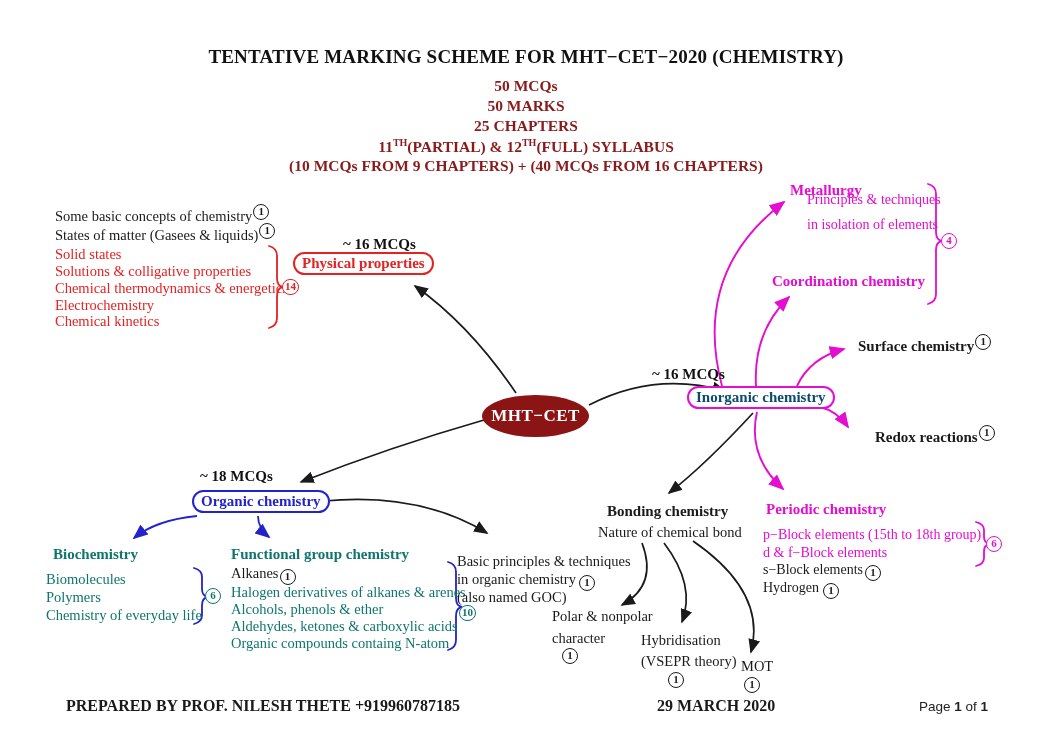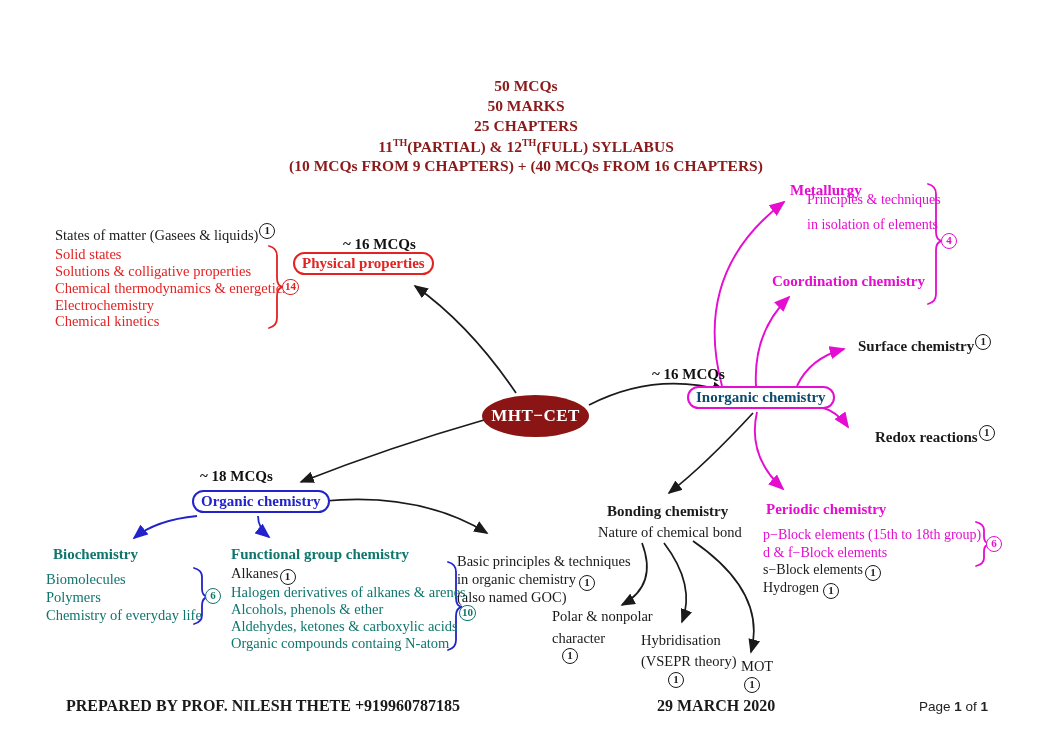--- a/index.html
+++ b/index.html
@@ -80,28 +80,30 @@
     <path d="M820,407 Q837,411 848,427" fill="none" stroke="#e40dd0" stroke-width="1.9" marker-end="url(#am)"></path>
     <path d="M757,412 Q747,456 783,489" fill="none" stroke="#e40dd0" stroke-width="1.9" marker-end="url(#am)"></path>
 
     <path d="M269,246 Q277,248 277,256 L277,278 Q277,286 283,287 Q277,288 277,296 L277,318 Q277,326 269,328" fill="none" stroke="#e32222" stroke-width="1.8" stroke-linecap="round"></path>
     <path d="M928,184 Q936,186 936,194 L936,232 Q936,240 942,241 Q936,242 936,250 L936,294 Q936,302 928,304" fill="none" stroke="#e40dd0" stroke-width="1.8" stroke-linecap="round"></path>
     <path d="M976,522 Q984,524 984,530 L984,537 Q984,543 990,544 Q984,545 984,551 L984,558 Q984,564 976,566" fill="none" stroke="#e40dd0" stroke-width="1.8" stroke-linecap="round"></path>
     <path d="M194,568 Q202,570 202,577 L202,589 Q202,596 208,597 Q202,598 202,605 L202,615 Q202,622 194,624" fill="none" stroke="#2323cc" stroke-width="1.8" stroke-linecap="round"></path>
     <path d="M448,562 Q456,564 456,572 L456,598 Q456,606 462,607 Q456,608 456,616 L456,640 Q456,648 448,650" fill="none" stroke="#2323cc" stroke-width="1.8" stroke-linecap="round"></path>
   </svg>
 
+  <div class="abs ctr t-title" style="top:46px;">TENTATIVE MARKING SCHEME FOR MHT−CET−2020 (CHEMISTRY)</div>
   <div class="abs ctr t-sub" style="top:77px;">50 MCQs</div>
   <div class="abs ctr t-sub" style="top:97px;">50 MARKS</div>
   <div class="abs ctr t-sub" style="top:117px;">25 CHAPTERS</div>
   <div class="abs ctr t-sub" style="top:137px;"><span>11</span><sup>TH</sup><span>(PARTIAL) &amp; 12</span><sup>TH</sup><span>(FULL) SYLLABUS</span></div>
   <div class="abs ctr t-sub" style="top:157px;">(10 MCQs FROM 9 CHAPTERS) + (40 MCQs FROM 16 CHAPTERS)</div>
 
   <div class="ellipse">MHT−CET</div>
 
+  <div class="abs line" style="left:55px; top:208px;"><span>Some basic concepts of chemistry</span><span class="badge raise">1</span></div>
   <div class="abs line" style="left:55px; top:227px;"><span>States of matter (Gasees &amp; liquids)</span><span class="badge raise">1</span></div>
   <div class="abs line red-t" style="left:55px; top:246px;">Solid states</div>
   <div class="abs line red-t" style="left:55px; top:263px;">Solutions &amp; colligative properties</div>
   <div class="abs line red-t" style="left:55px; top:280px;">Chemical thermodynamics &amp; energetics</div>
   <div class="abs line red-t" style="left:55px; top:297px;">Electrochemistry</div>
   <div class="abs line red-t" style="left:55px; top:313px;">Chemical kinetics</div>
   <span class="badge abs-b red-t" style="left:282px; top:279px;">14</span>
   <div class="abs mcq" style="left:343px; top:236px;">~ 16 MCQs</div>
   <div class="node red" style="left:293px; top:252px;">Physical properties</div>
 

